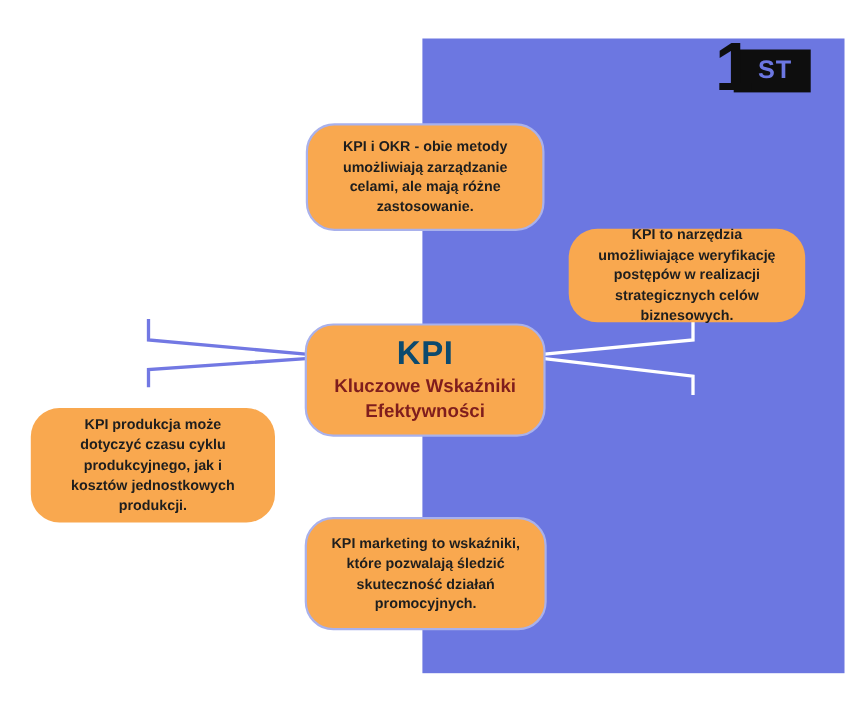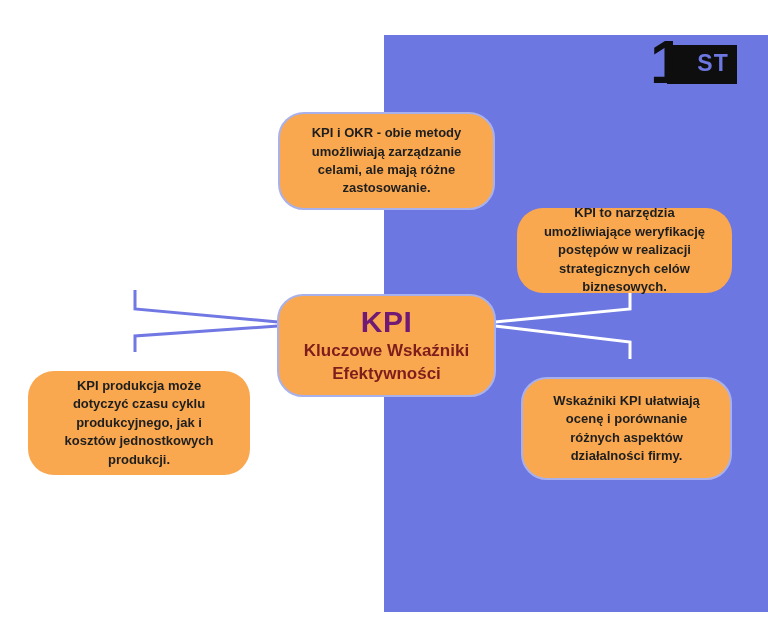--- a/index.html
+++ b/index.html
@@ -22,32 +22,32 @@
     padding:8px 10px;
     margin-top:20px;
   }
   .nb{border:2px solid var(--border,#A9B1EC);}
   .node-text{
     font-weight:bold;font-size:13px;line-height:1.42;
     color:var(--text,#1e1e1e);text-align:center;white-space:pre-line;
   }
   .center-title{
     font-weight:bold;font-size:30px;line-height:1.1;
-    color:#701a75;text-align:center;letter-spacing:.5px;
+    color:#0c4a6e;text-align:center;letter-spacing:.5px;
   }
   .center-subtitle{
     font-weight:600;font-size:17px;line-height:1.35;margin-top:2px;
     color:#7f1d1d;text-align:center;white-space:pre-line;
   }
   .logo{position:absolute;left:650px;top:38px;width:92px;height:54px;z-index:4;}
   .logo-rect{
     position:absolute;left:17px;top:7px;width:70px;height:39px;
     background:var(--logo-black,#0e0e0e);
     display:flex;align-items:center;box-sizing:border-box;
-    padding-left:22px;padding-bottom:2px;justify-content:center;
+    padding-left:22px;padding-bottom:2px;
   }
   .logo-st{
     font-weight:bold;font-size:23px;letter-spacing:1px;
     color:var(--panel,#6C77E1);font-family:"Liberation Sans",sans-serif;
   }
   .logo-one{
     position:absolute;left:0;top:-7px;font-weight:bold;font-size:62px;
     line-height:1;color:var(--logo-black,#0e0e0e);
     font-family:"Liberation Sans",sans-serif;
   }
@@ -89,27 +89,27 @@
   </div>
 
   <div class="node" style="left:517px;top:188px;width:215px;height:85px;">
     <div class="node-text">KPI to narzędzia
 umożliwiające weryfikację
 postępów w realizacji
 strategicznych celów
 biznesowych.</div>
   </div>
 
-  <div class="node nb" style="left:521px;top:357px;width:211px;height:103px;">
-    <div class="node-text">Wskaźniki KPI ułatwiają
-ocenę i porównanie
-różnych aspektów
-działalności firmy.</div>
+
+  <div class="node nb" style="left:277px;top:450px;width:220px;height:103px;">
+    <div class="node-text">KPI marketing to wskaźniki,
+które pozwalają śledzić
+skuteczność działań
+promocyjnych.</div>
   </div>
-
 
   <div class="logo">
     <div class="logo-rect">
       <span class="logo-st">ST</span>
     </div>
     <span class="logo-one">1</span>
   </div>
 
 </div>
 

